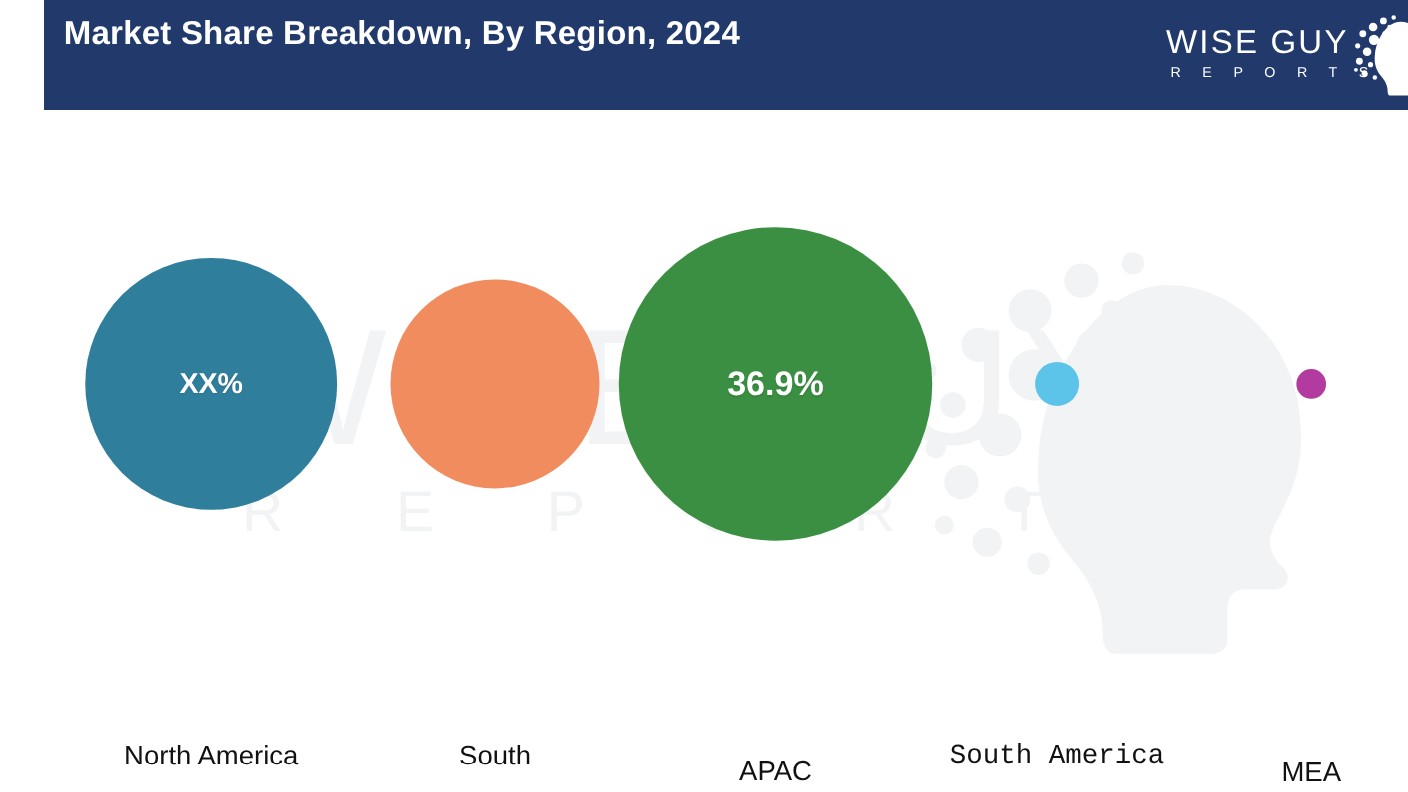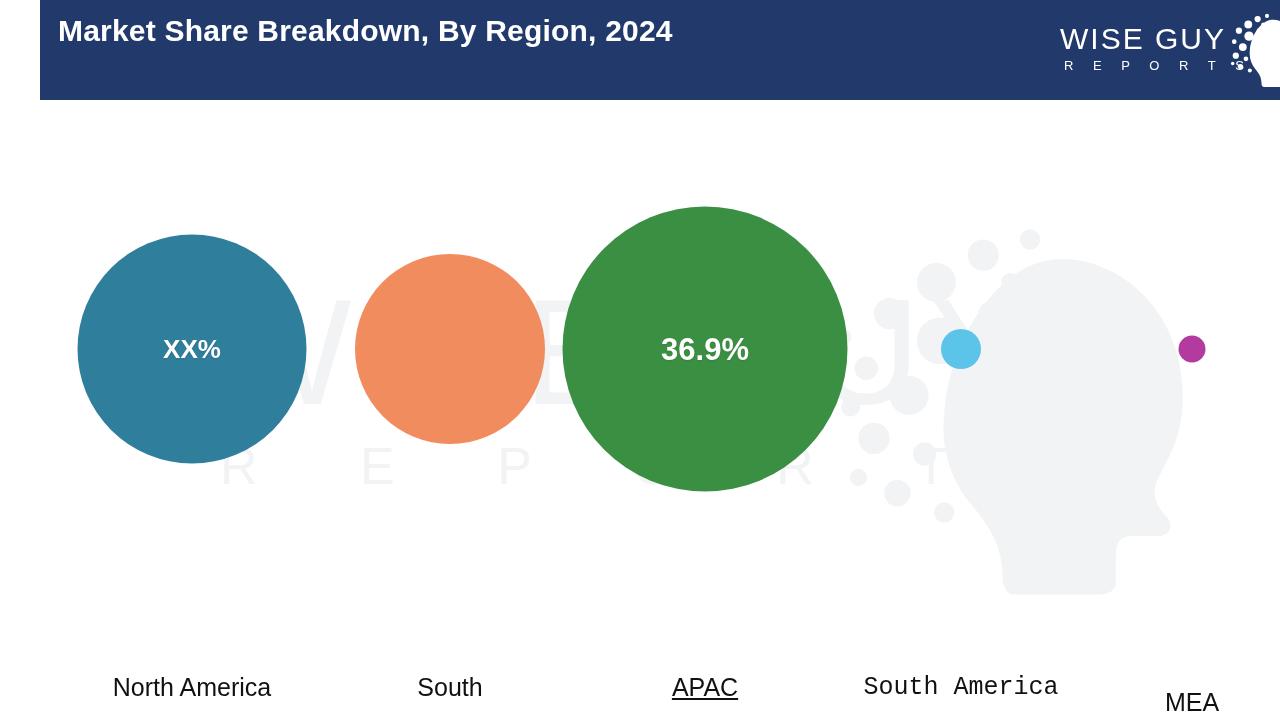--- a/index.html
+++ b/index.html
@@ -169,18 +169,18 @@
         <span class="bubble-value" style="font-size: 26px;">XX%</span>
       </div>
       <div class="bubble" style="left: 410px; top: 249px; width: 190px; height: 190px; background: rgb(241, 140, 95);"></div>
       <div class="bubble" style="left: 665px; top: 249px; width: 285px; height: 285px; background: rgb(59, 143, 66);">
         <span class="bubble-value" style="font-size: 31px;">36.9%</span>
       </div>
       <div class="bubble" style="left: 921px; top: 249px; width: 40px; height: 40px; background: rgb(91, 196, 232);"></div>
       <div class="bubble" style="left: 1152px; top: 249px; width: 27px; height: 27px; background: rgb(179, 58, 158);"></div>
       <div class="cat-label" style="left: 152px; top: 573px;">North America</div>
       <div class="cat-label" style="left: 410px; top: 573px;">South</div>
-      <div class="cat-label" style="left: 665px; top: 573px; text-decoration: underline;">APAC</div>
+      <div class="cat-label" style="left: 665px; top: 587px;">APAC</div>
       <div class="cat-label" style="left: 921px; top: 573px; font-family: Liberation Mono, monospace;">South America</div>
       <div class="cat-label" style="left: 1152px; top: 588px;">MEA</div>
     </div>
 
 </div>
 
 </body></html>

